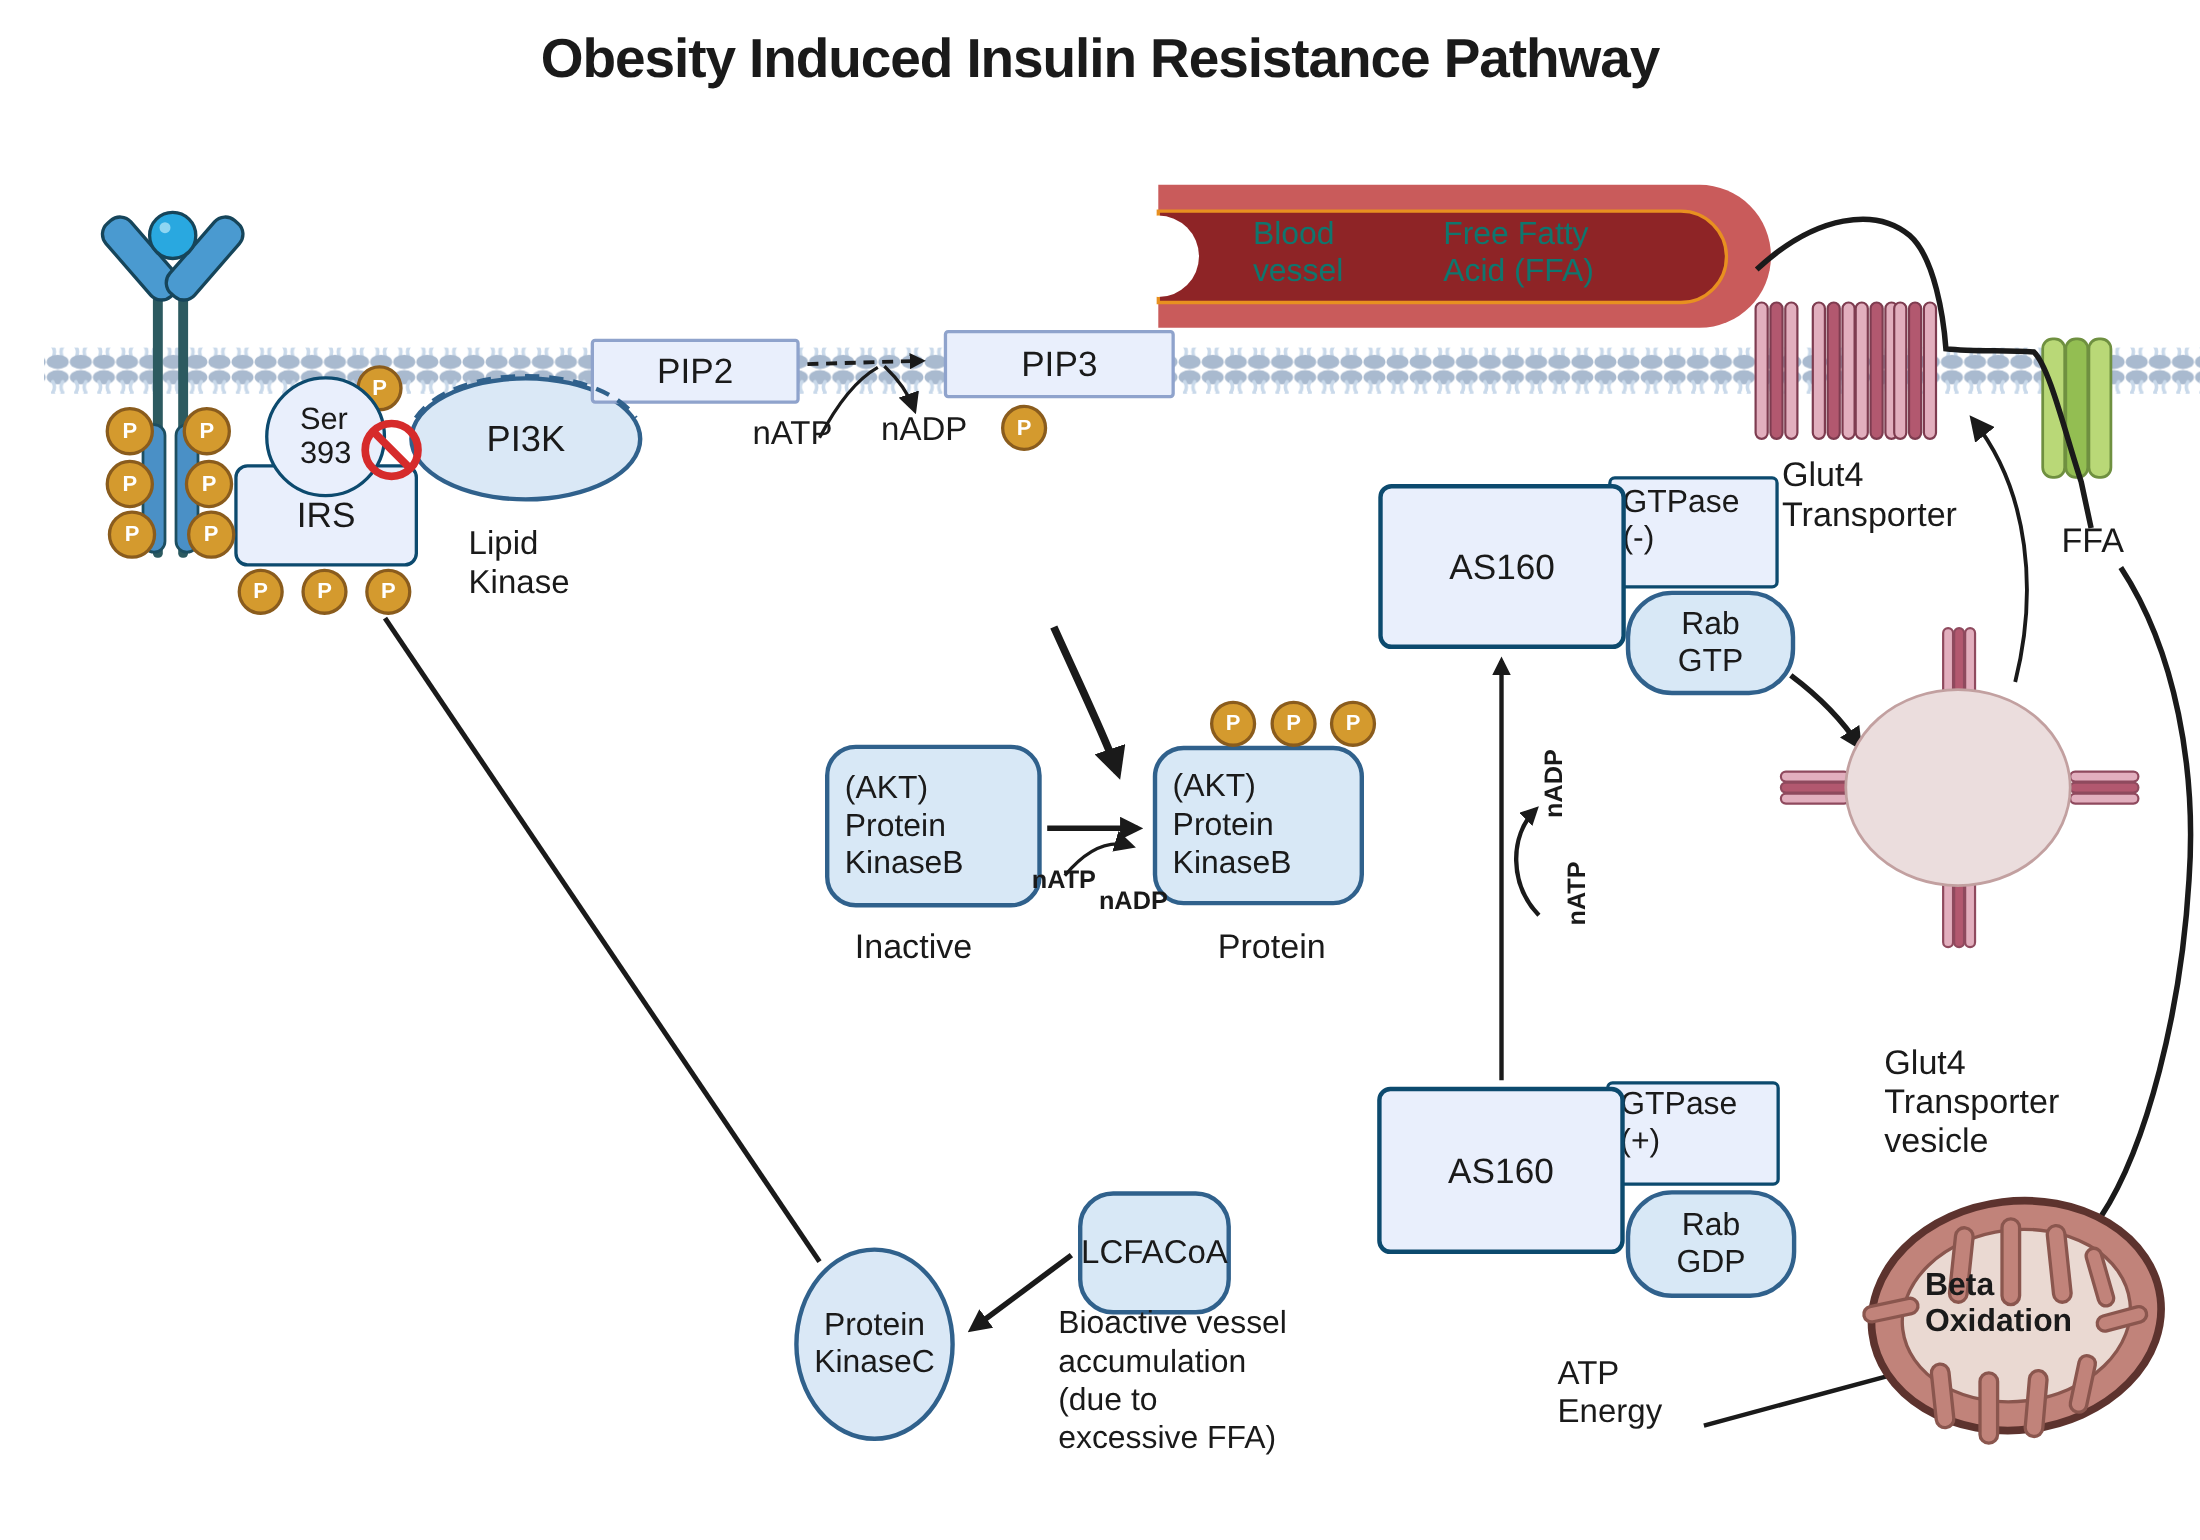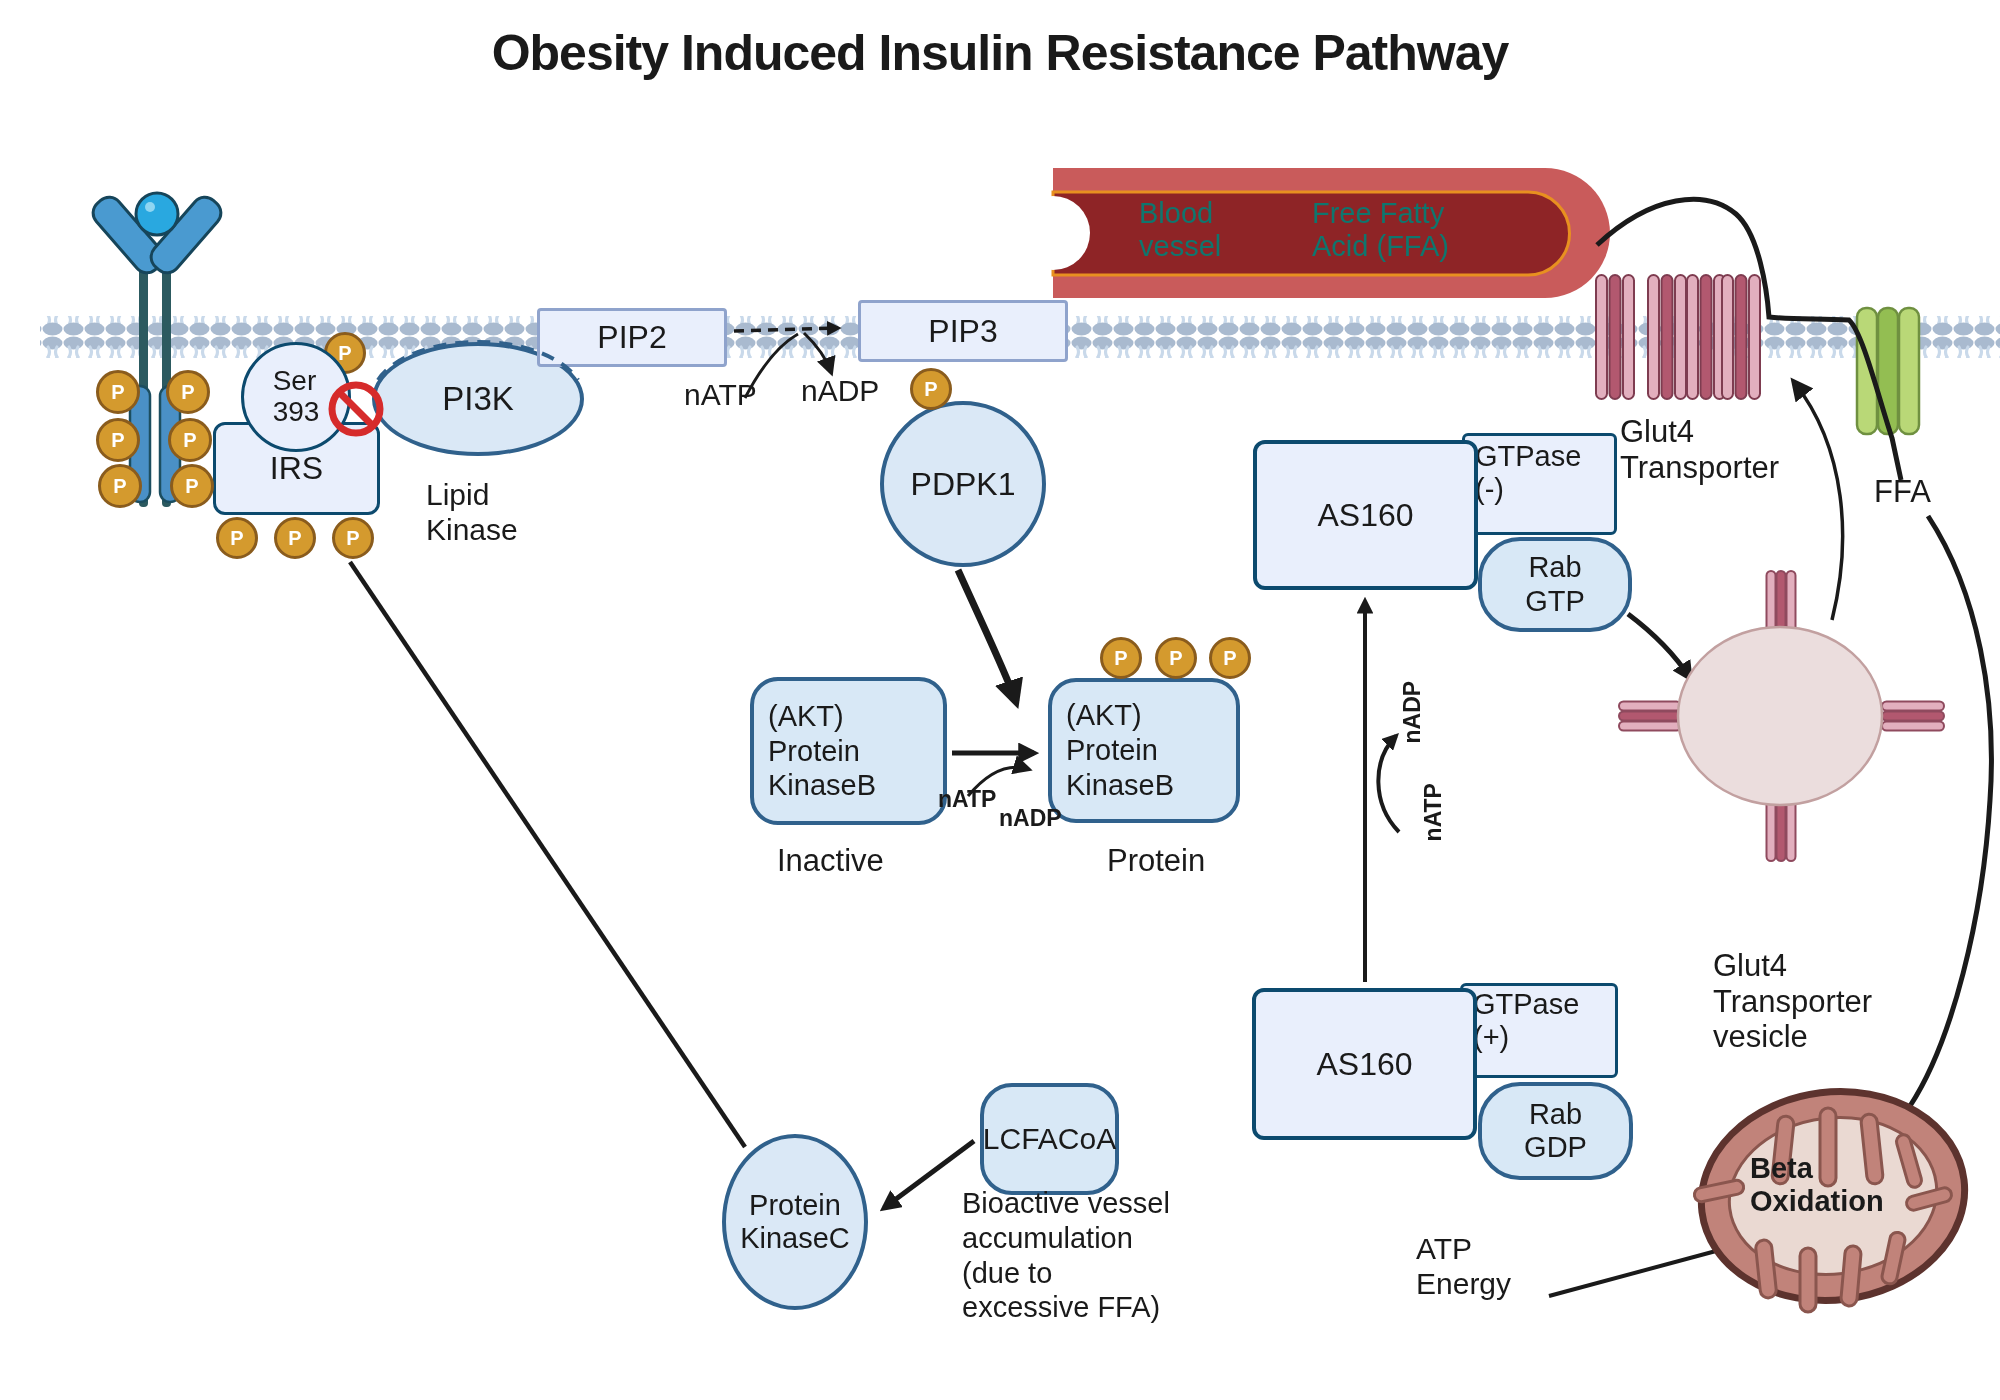--- a/index.html
+++ b/index.html
@@ -175,23 +175,20 @@
     <span class="lbl" style="position:static;font-size:32px;">PIP3</span>
   </div>
   <div class="lbl" style="left:684px;top:378px;font-size:30px;">nATP</div>
   <div class="lbl" style="left:801px;top:374px;font-size:30px;">nADP</div>
 
   <div class="lbl white" style="left:1115px;top:197px;font-size:29px;">Blood
 vessel</div>
   <div class="lbl white" style="left:1288px;top:197px;font-size:29px;">Free Fatty
 Acid (FFA)</div>
 
-  <div class="bluebox circle" style="left:880px;top:401px;width:166px;height:166px;background:#dae8f6;">
-    <span class="lbl" style="position:static;font-size:32px;">PDPK1</span>
-  </div>
   <div class="p-circ" style="left:910px;top:368px;width:42px;height:42px;">P</div>
 
   <div class="bluebox" style="left:750px;top:677px;width:197px;height:148px;border-radius:28px;justify-content:flex-start;padding-left:14px;">
     <span class="lbl" style="position:static;font-size:29px;line-height:1.2;">(AKT)
 Protein
 KinaseB</span>
   </div>
   <div class="bluebox" style="left:1048px;top:678px;width:192px;height:145px;border-radius:28px;justify-content:flex-start;padding-left:14px;">
     <span class="lbl" style="position:static;font-size:29px;line-height:1.2;">(AKT)
 Protein

